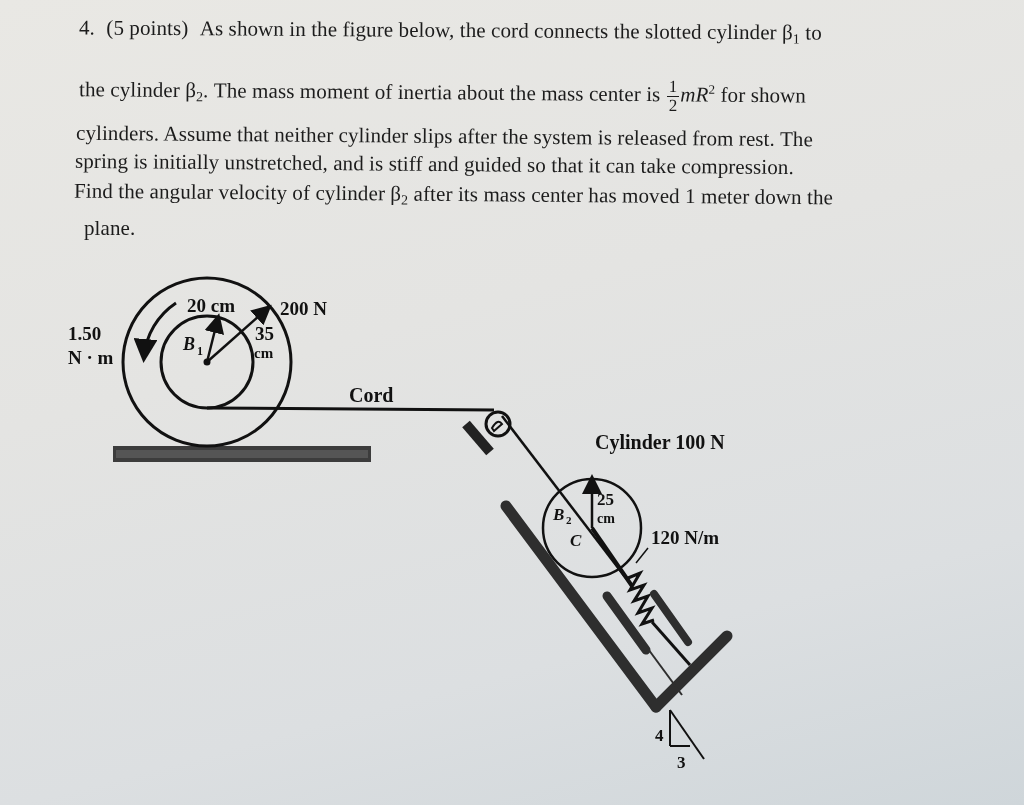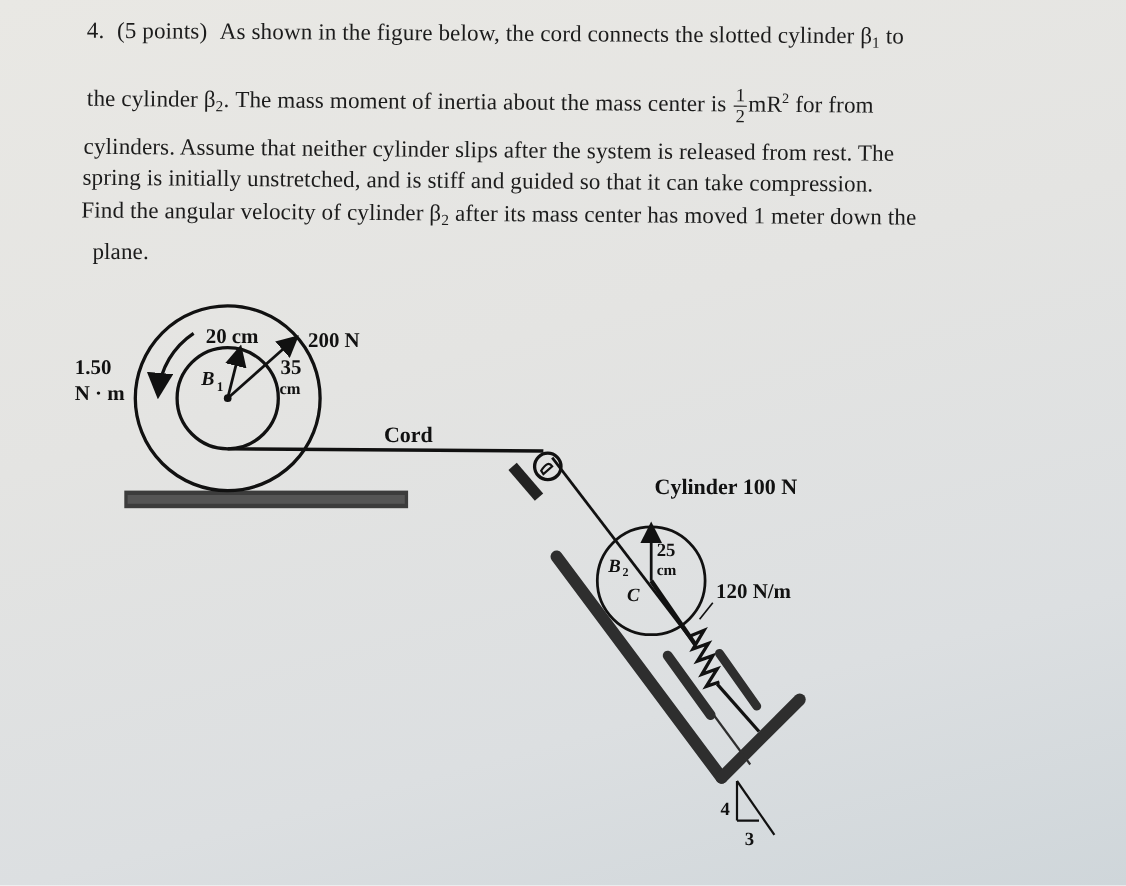--- a/index.html
+++ b/index.html
@@ -15,42 +15,42 @@
       position: absolute; white-space: nowrap;
       font-size: 21px; letter-spacing: 0.1px;
     }
     .sub { font-size: 14px; vertical-align: -4px; }
     .frac {
       display: inline-block; vertical-align: middle; text-align: center;
       font-size: 17px; line-height: 18px; margin: 0 1px;
     }
     .frac .num { display: block; border-bottom: 1.4px solid #1c1c1c; padding: 0 2px; }
     .frac .den { display: block; }
-    .ital { }
+    .ital { font-style: italic; }
     sup { font-size: 13px; }
     .diagram { position: absolute; left: 0; top: 270px; width: 1024px; height: 535px; }
     .diagram text { font-family: "Liberation Serif", "DejaVu Serif", serif; font-weight: bold; fill: #111; }
   </style>
 </head>
 <body>
 
 <div class="page">
 
   <div class="line" style="left:79px; top:18px; transform:rotate(0.4deg);">
     <span>4.</span>
     <span style="margin-left:6px;">(5 points)</span>
     <span style="margin-left:6px;">As shown in the figure below, the cord connects the slotted cylinder β</span><span class="sub">1</span><span> to</span>
   </div>
 
   <div class="line" style="left:79px; top:76px; transform:rotate(0.5deg);">
     <span>the cylinder β</span><span class="sub">2</span><span>.  The mass moment of inertia about the mass center is </span>
     <span class="frac">
       <span class="num">1</span>
       <span class="den">2</span>
-    </span><span class="ital">mR</span><sup>2</sup><span> for from</span>
+    </span><span class="ital">mR</span><sup>2</sup><span> for shown</span>
   </div>
 
   <div class="line" style="left:76px; top:124px; transform:rotate(0.5deg);">cylinders.   Assume that neither cylinder slips after the system is released from rest.  The</div>
   <div class="line" style="left:75px; top:152px; transform:rotate(0.5deg);">spring is initially unstretched, and is stiff and guided so that it can take compression.</div>
   <div class="line" style="left:74px; top:182px; transform:rotate(0.5deg);">
     <span>Find the angular velocity of cylinder β</span><span class="sub">2</span><span> after its mass center has moved 1 meter down the</span>
   </div>
   <div class="line" style="left:84px; top:216px;">plane.</div>
 
   <svg class="diagram" viewBox="0 270 1024 535" width="1024" height="535">

